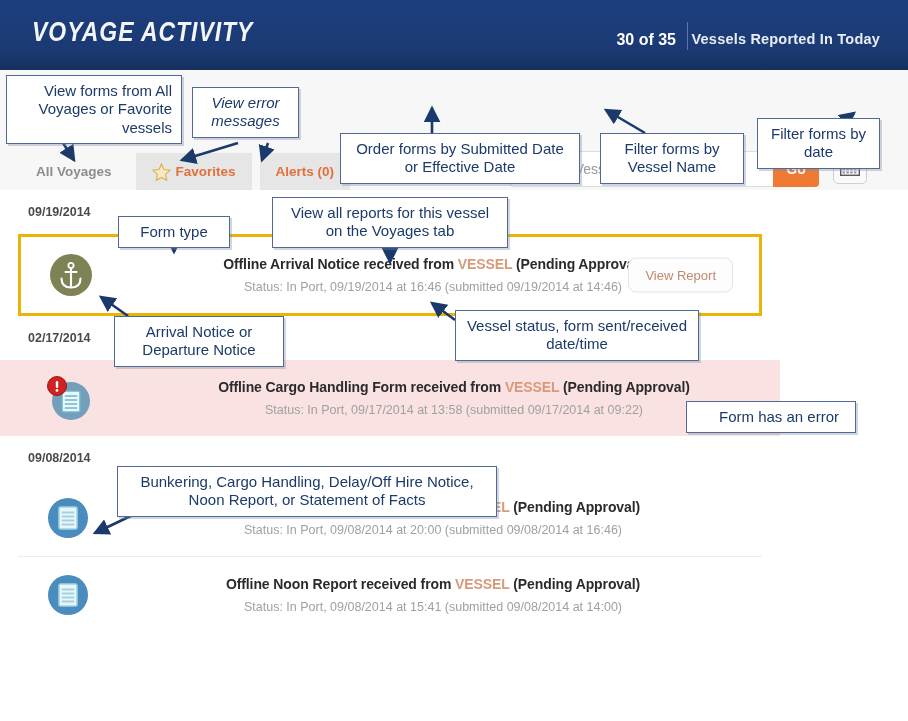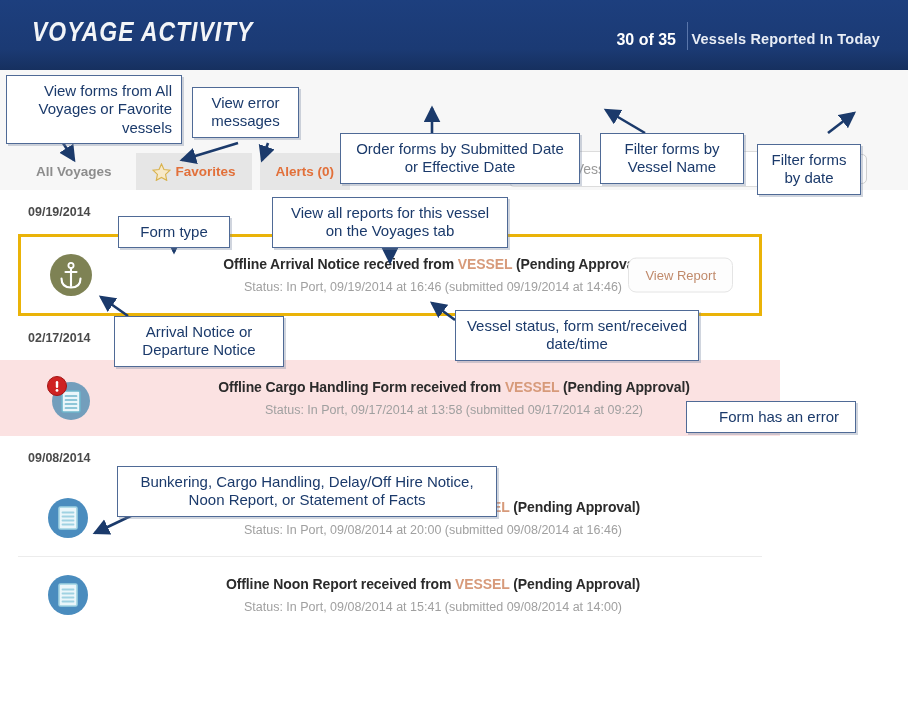--- a/index.html
+++ b/index.html
@@ -275,27 +275,27 @@
     <line x1="174" y1="216" x2="174" y2="252"></line>
     <line x1="390" y1="238" x2="390" y2="262"></line>
     <line x1="128" y1="316" x2="101" y2="297"></line>
     <line x1="455" y1="320" x2="432" y2="303"></line>
     <line x1="137" y1="513" x2="95" y2="533"></line>
   </g>
 </svg>
 
 <div class="callout" style="left:6px; top:75px; width:176px;text-align:right;">View forms from All Voyages or Favorite vessels</div>
 
-<div class="callout" style="left:192px; top:87px; width:107px;">View error messages</div>
+<div class="callout" style="left:192px; top:87px; width:107px;font-style:italic;">View error messages</div>
 
 <div class="callout" style="left:340px; top:133px; width:240px;">Order forms by Submitted Date or Effective Date</div>
 
 <div class="callout" style="left:600px; top:133px; width:144px;">Filter forms by Vessel Name</div>
 
-<div class="callout" style="left:757px; top:144px; width:104px;">Filter forms by date</div>
+<div class="callout" style="left:757px; top:118px; width:123px;">Filter forms by date</div>
 
 <div class="callout" style="left:118px; top:216px; width:112px;">Form type</div>
 
 <div class="callout" style="left:272px; top:197px; width:236px;">View all reports for this vessel on the Voyages tab</div>
 
 <div class="callout" style="left:114px; top:316px; width:170px;">Arrival Notice or Departure Notice</div>
 
 <div class="callout" style="left:455px; top:310px; width:244px;">Vessel status, form sent/received date/time</div>
 
 <div class="callout" style="left:686px; top:401px; width:170px;padding-left:25px;">Form has an error</div>

